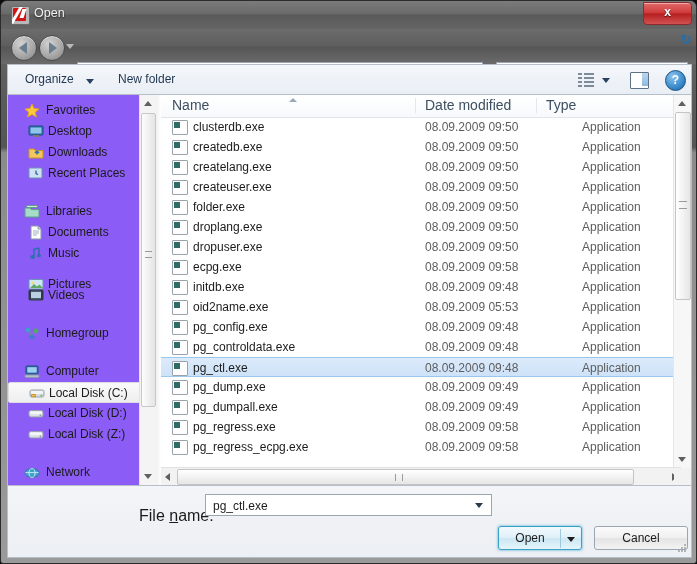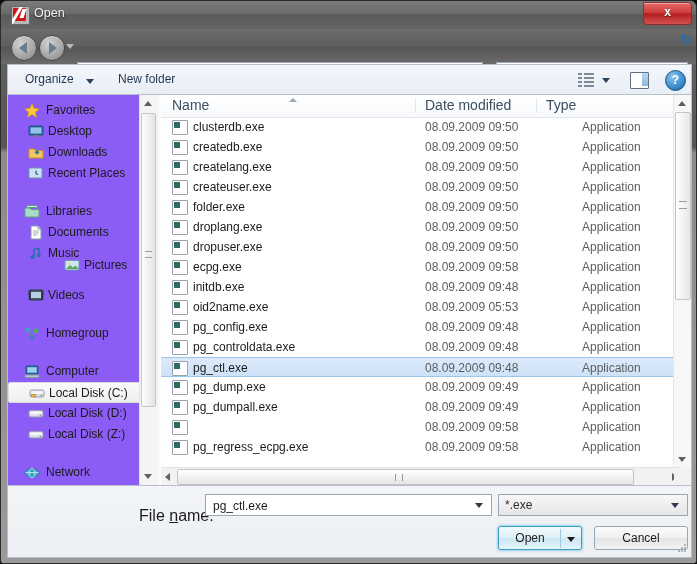--- a/index.html
+++ b/index.html
@@ -449,21 +449,21 @@
           </div>
           <div class="sb-item " style="top: 148px; text-decoration: underline;">
             <span class="sb-ico"><svg width="16" height="15" viewBox="0 0 16 15">
                 <path d="M11 2v7.2" stroke="#2f6fae" stroke-width="1.6"></path>
                 <path d="M11 2l-5 1.3v7" stroke="#2f6fae" stroke-width="1.6" fill="none"></path>
                 <ellipse cx="4.6" cy="11" rx="2.4" ry="1.9" fill="#2f6fae"></ellipse>
                 <ellipse cx="11" cy="9.6" rx="2" ry="1.6" fill="#2f6fae"></ellipse>
               </svg></span>
             <span class="lbl">Music</span>
           </div>
-          <div class="sb-item " style="top: 160px; margin-left: 36px;">
+          <div class="sb-item " style="top: 179px;">
             <span class="sb-ico"><svg width="16" height="15" viewBox="0 0 16 15">
                 <rect x="1" y="2.5" width="14" height="9.5" rx="1" fill="#cde7f7" stroke="#6f94b5"></rect>
                 <circle cx="5" cy="5.8" r="1.3" fill="#ffd75e"></circle>
                 <path d="M2 11l4-4 3 2.6 2.5-2 3.5 3.4z" fill="#63a862"></path>
               </svg></span>
             <span class="lbl">Pictures</span>
           </div>
           <div class="sb-item " style="top: 190px;">
             <span class="sb-ico"><svg width="16" height="15" viewBox="0 0 16 15">
                 <rect x="1" y="2" width="14" height="10" rx="1" fill="#4a5a6b" stroke="#2f3b48"></rect>
@@ -627,20 +627,21 @@
             <span class="tp">Application</span>
           </div>
           <div class="row">
             <span class="fico"></span>
             <span class="nm">pg_dumpall.exe</span>
             <span class="dt">08.09.2009 09:49</span>
             <span class="tp">Application</span>
           </div>
           <div class="row">
             <span class="fico"></span>
+            <span class="nm">pg_regress.exe</span>
             <span class="dt">08.09.2009 09:58</span>
             <span class="tp">Application</span>
           </div>
           <div class="row">
             <span class="fico"></span>
             <span class="nm">pg_regress_ecpg.exe</span>
             <span class="dt">08.09.2009 09:58</span>
             <span class="tp">Application</span>
           </div>
         </div>
@@ -660,24 +661,20 @@
   </div>
 
   <div class="footer">
     <div class="fn-label">
       <span>File </span><u>n</u><span>ame:</span>
     </div>
     <div class="fn-box">
       <input type="text" value="pg_ctl.exe" style="">
       <div class="fn-arr"></div>
     </div>
-    <div class="ft-box">
-      <div class="val">*.exe</div>
-      <div class="ft-arr"></div>
-    </div>
     <div class="btn-open">
       <div class="lbl">Open</div>
       <div class="sep"></div>
       <div class="oarr"></div>
     </div>
     <div class="btn-cancel">
       <div class="lbl">Cancel</div>
     </div>
     <div class="grip">
       <i style="left:7px;top:0"></i>

